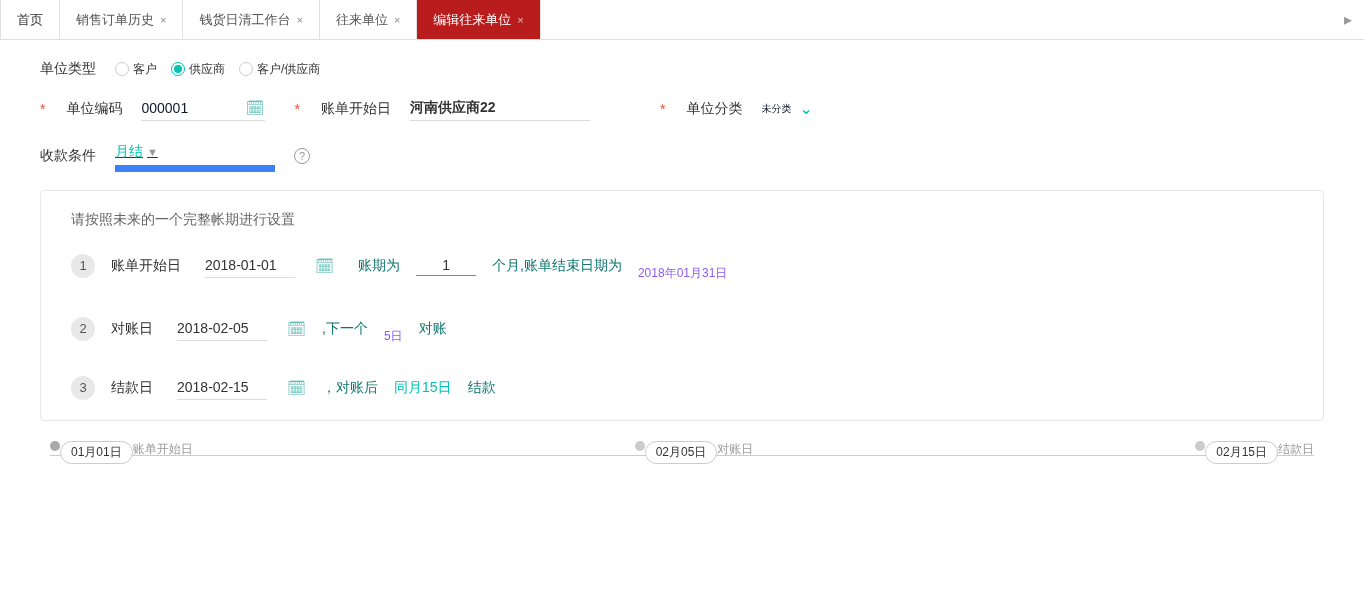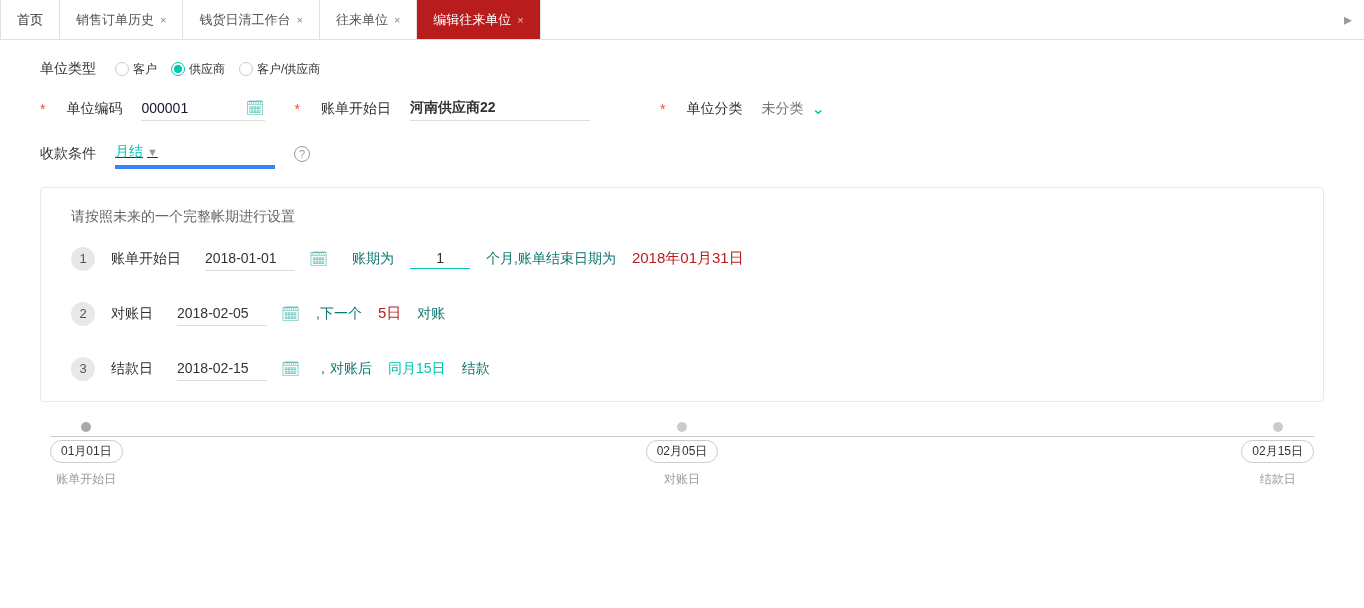--- a/index.html
+++ b/index.html
@@ -132,21 +132,21 @@
       background: transparent;
     }
     .calendar-icon {
       color: #4db6ac;
       font-size: 15px;
       cursor: pointer;
     }
     .dropdown-field {
       display: flex;
       align-items: center;
-      border-bottom: 4px solid #3b82f6;
+      border-bottom: 7px solid #3b82f6;
       gap: 4px;
       padding: 4px 0;
       cursor: pointer;
       text-decoration: underline;
     }
     .dropdown-text {
       color: #00c5b0;
       font-size: 14px;
     }
     .dropdown-arrow {
@@ -166,22 +166,22 @@
       cursor: pointer;
     }
 
     
     .select-dropdown {
       display: flex;
       align-items: center;
       gap: 8px;
     }
     .select-value {
-      color: #737373;
-      font-size: 14px;
+      color: #0f172a;
+      font-size: 10px;
     }
     .select-arrow-icon {
       color: #00c5b0;
       font-size: 16px;
       cursor: pointer;
     }
 
     
     .period-box {
       border: 1px solid #e8e8e8;
@@ -214,35 +214,36 @@
     }
     .period-row-label {
       font-size: 14px;
       color: #333;
       white-space: nowrap;
       margin-right: 8px;
     }
     .period-date-input {
       display: flex;
       align-items: center;
-      gap: 14px;
+      gap: 20px;
     }
     .period-inline-input {
       border: none;
       border-bottom: 1.5px solid #00c5b0;
       outline: none;
       width: 80px;
       padding: 2px 4px;
       font-size: 14px;
       text-align: center;
       color: #333;
     }
     .highlight-orange {
-      color: #b91c1c;
-      font-size: 15px;
+      color: #8b5cf6;
+      font-size: 12px;
+      margin-top: 16px;
     }
     .highlight-teal {
       color: #00c5b0;
       font-size: 14px;
     }
     .plain-text {
       font-size: 14px;
       color: #0f766e;
     }
 
@@ -274,23 +275,21 @@
     .timeline-points {
       display: flex;
       align-items: flex-start;
       width: 100%;
       justify-content: space-between;
       position: relative;
       z-index: 1;
     }
     .timeline-point {
       display: flex;
-      flex-direction: column;
-      align-items: center;
-      gap: 8px;
+      flex-direction: row;
     }
     .timeline-dot {
       width: 10px;
       height: 10px;
       border-radius: 50%;
       background: #ccc;
       border: none;
     }
     .timeline-dot.start {
       background: #aaa;

